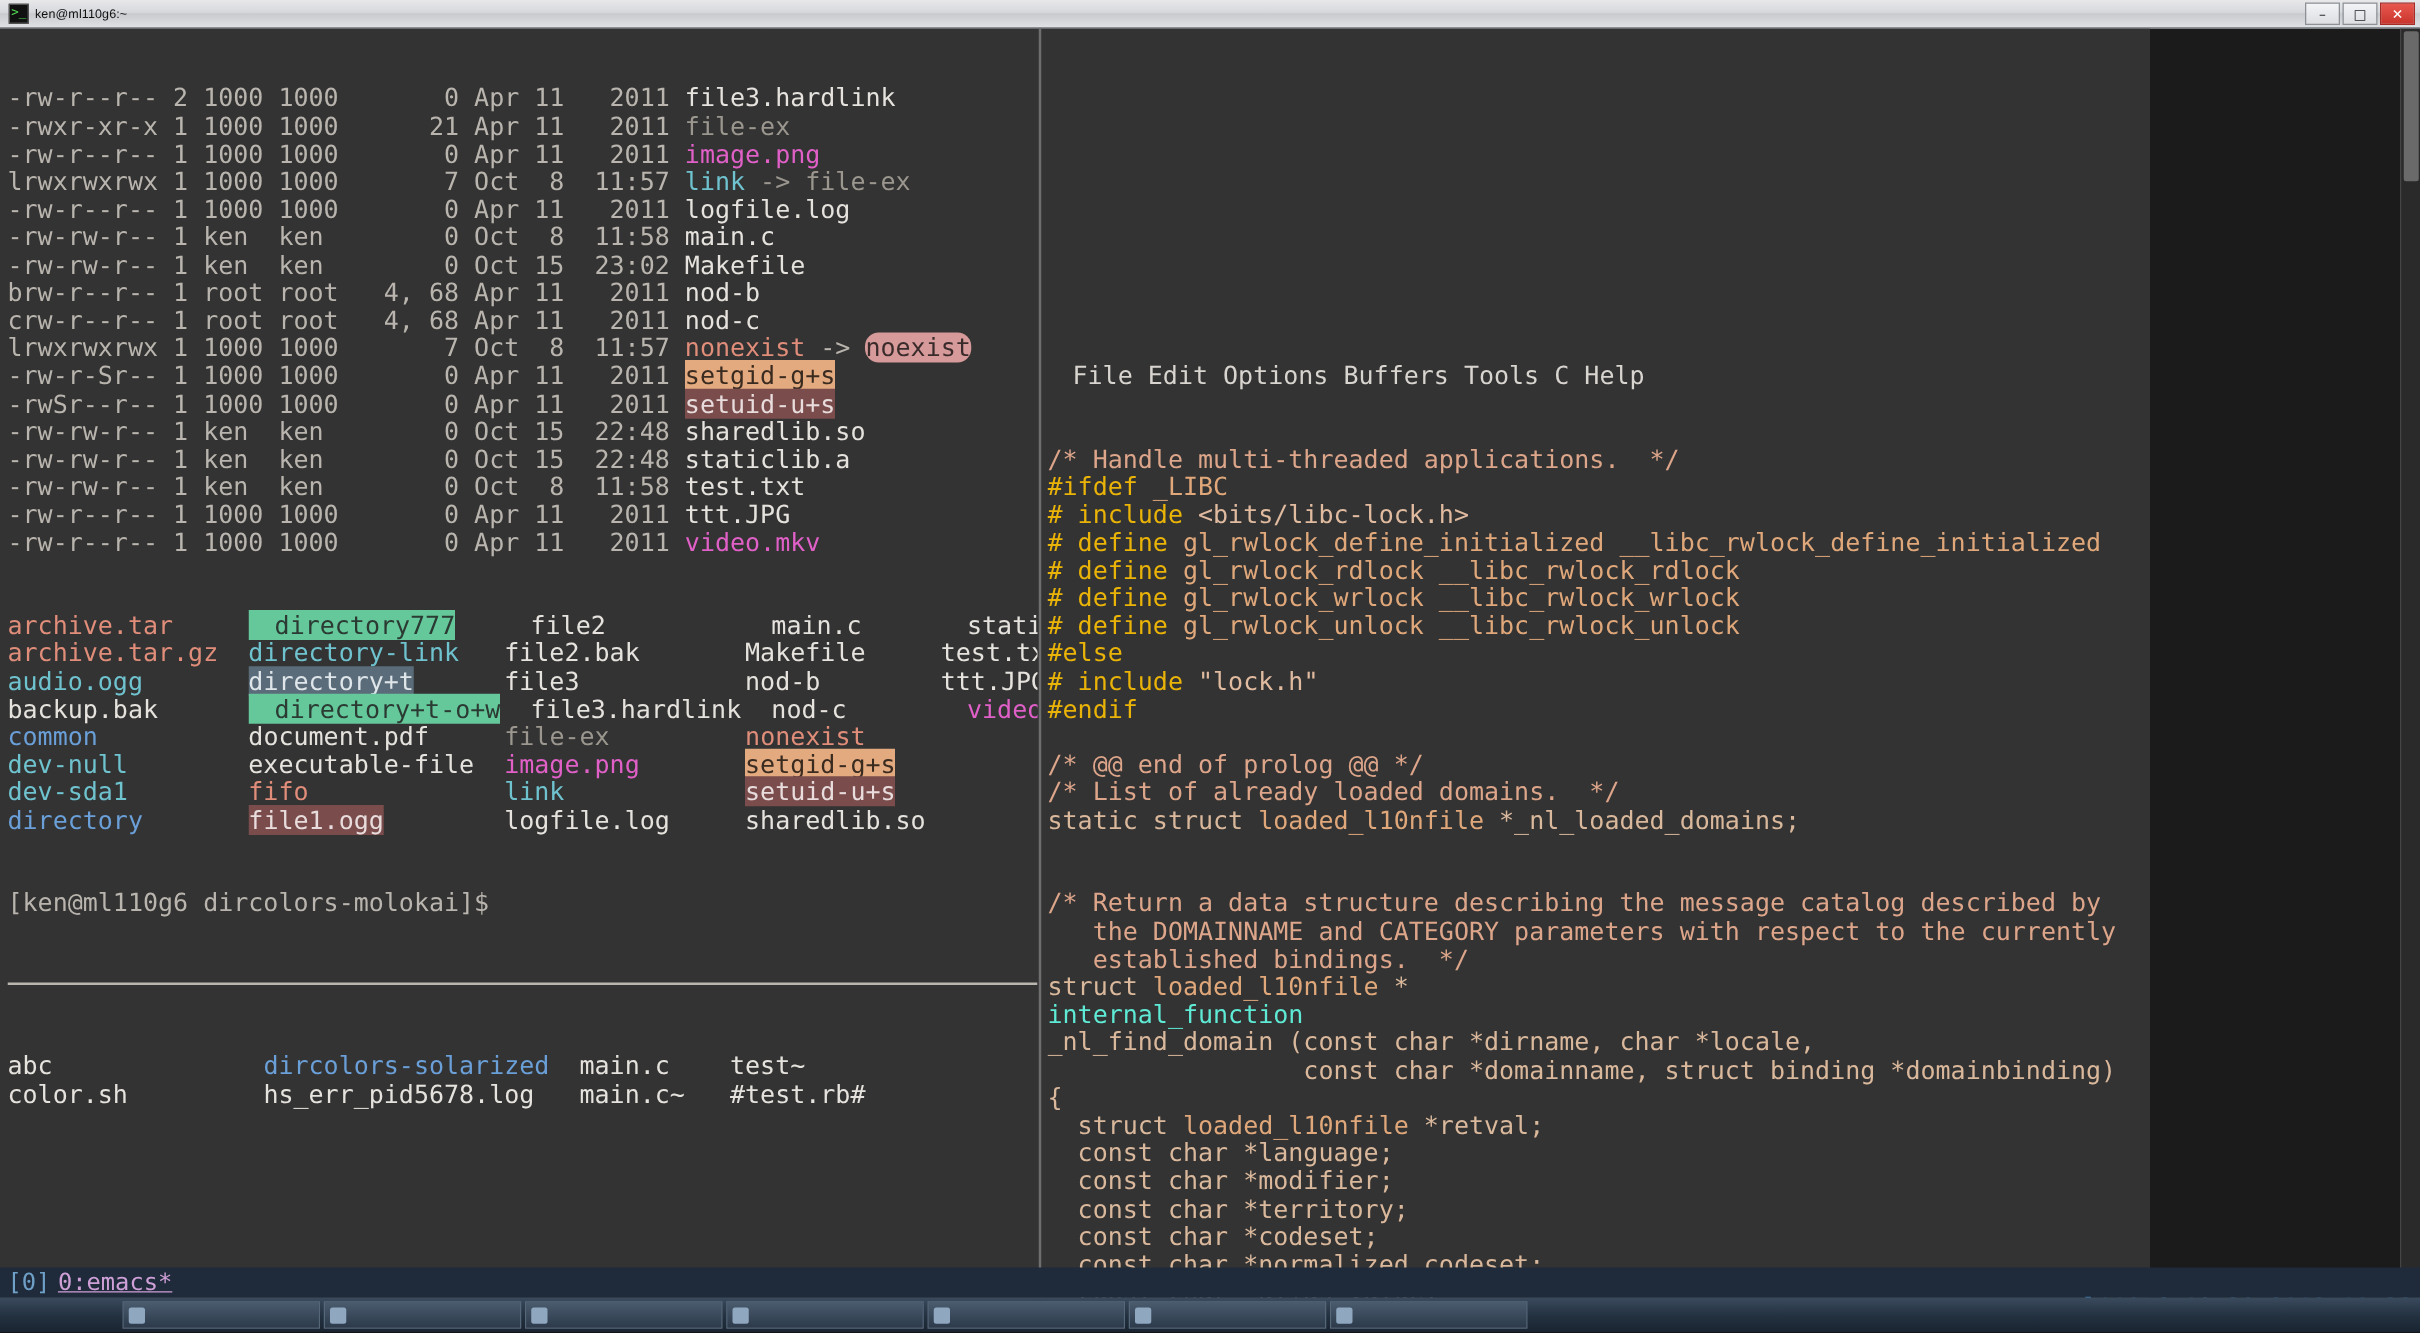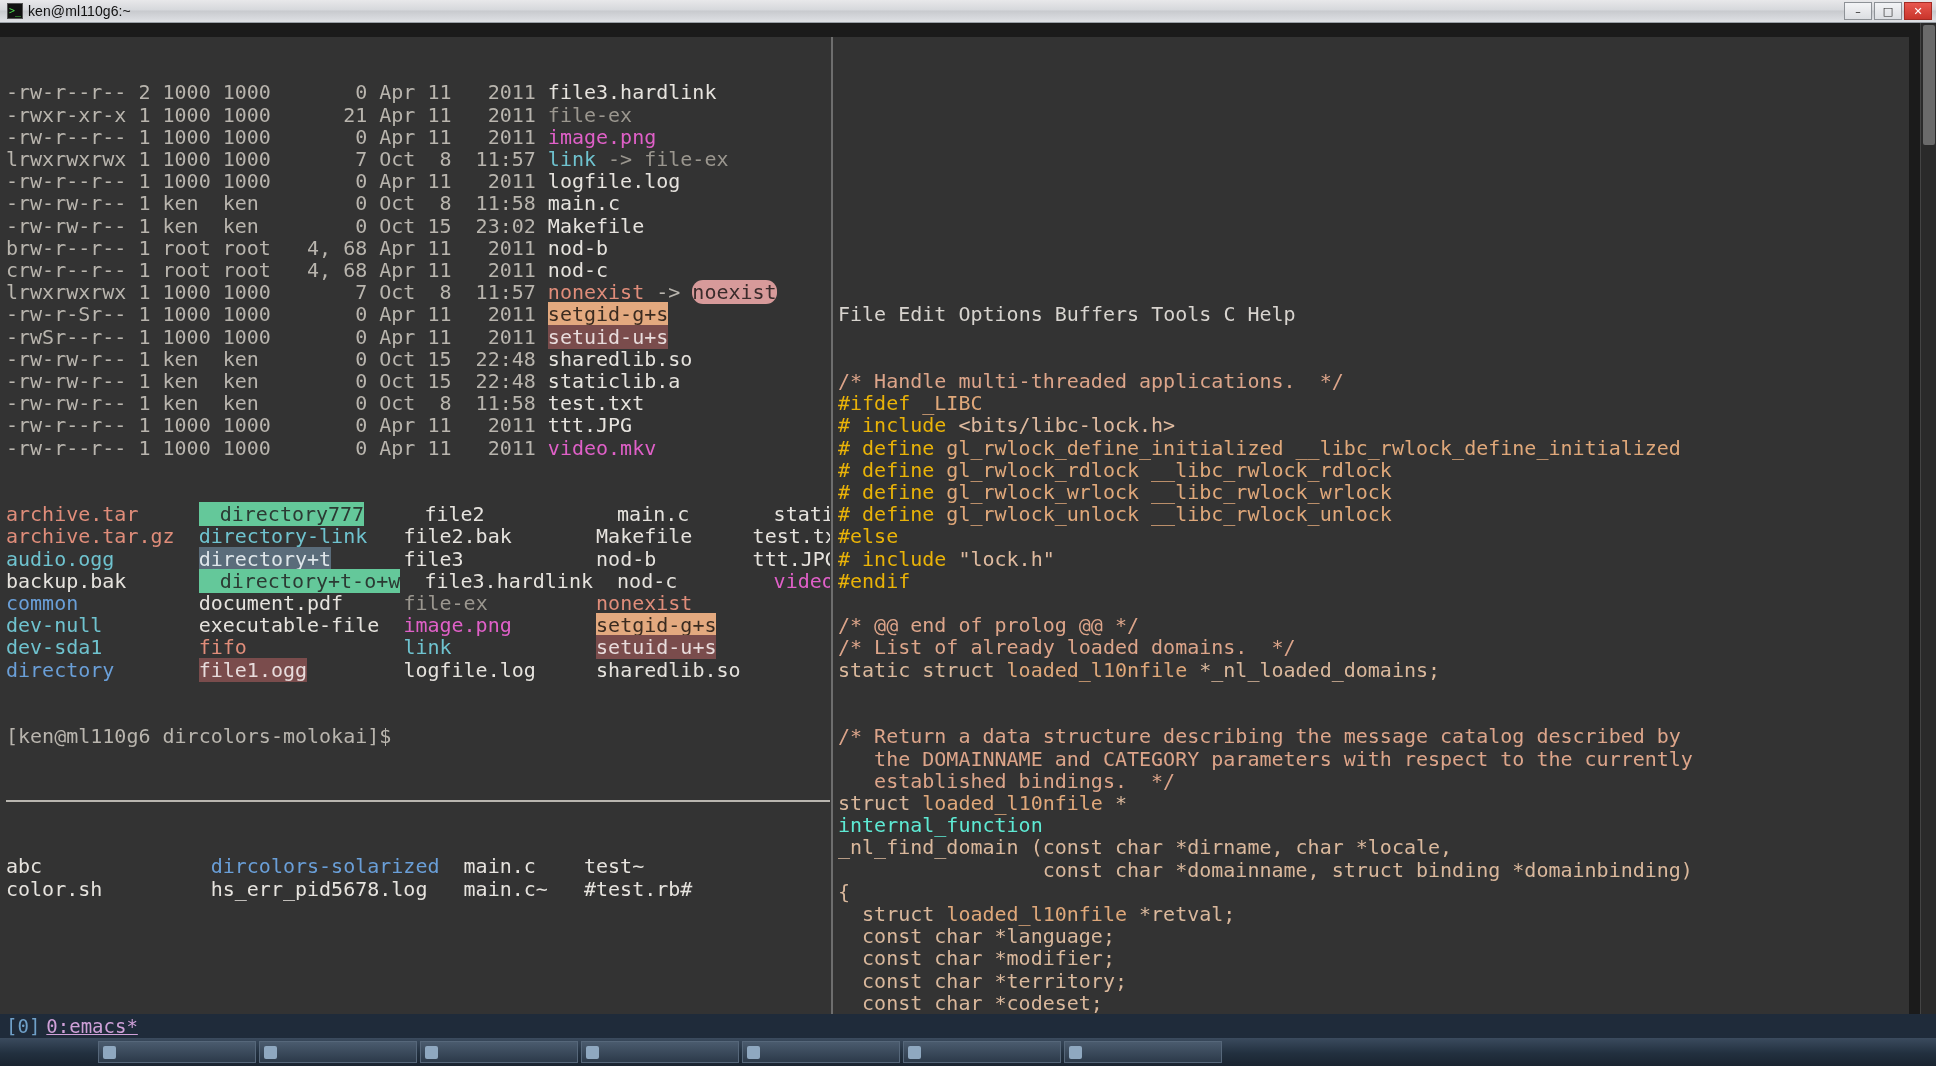--- a/index.html
+++ b/index.html
@@ -28,21 +28,21 @@
   }
   .title-icon {
     width: 16px; height: 16px;
     margin-left: 7px; margin-right: 5px;
     background: #111; border: 1px solid #555;
     display: flex; align-items: center; justify-content: center;
     color: #4fdc4f; font-size: 10px; line-height: 1;
     font-family: "DejaVu Sans Mono", monospace;
   }
   .title-text {
-    font-size: 14px; color: #111; letter-spacing: 0.1px;
+    font-size: 10px; color: #111; letter-spacing: 0.1px;
     white-space: nowrap;
   }
   .win-buttons {
     position: absolute; right: 4px; top: 2px;
     display: flex; gap: 2px;
   }
   .win-btn {
     width: 28px; height: 18px;
     border: 1px solid #8d9196;
     background: linear-gradient(to bottom, #f3f4f6, #dcdee2);
@@ -51,22 +51,22 @@
     font-family: "DejaVu Sans", sans-serif;
   }
   .win-btn.close {
     background: linear-gradient(to bottom, #e8574e, #c9352c);
     color: #fff; border-color: #a52b24;
   }
 
   
   .term {
     position: absolute;
-    top: 37px; left: 0;
-    width: 1909px; height: 1015px;
+    top: 23px; left: 0;
+    width: 1720px; height: 1015px;
     background: #333333;
     color: #d8d4cf;
     font-size: 20px;
     line-height: 22.2px;
     font-family: "DejaVu Sans Mono", "Liberation Mono", monospace;
     overflow: hidden;
     white-space: pre;
   }
   .pane-left {
     position: absolute;
@@ -109,21 +109,21 @@
 
   
   .e-comment { color: #dda58a; }
   .e-pp      { color: #eab308; }
   .e-ppname  { color: #e0a87a; }
   .e-type    { color: #e0a87a; }
   .e-text    { color: #e0bba0; }
   .e-fn      { color: #5eead4; }
   .e-plain   { color: #dab89c; }
 
-  .menubar { color: #d8d4cf; }
+  .menubar { color: #d8d4cf; margin-left: 20px; }
 
   .emacs-wrap { position: relative; }
 
   
   .statusbar {
     position: absolute;
     left: 0; bottom: 28px;
     width: 1936px; height: 24px;
     background: #1f2b3a;
     color: #6fa0c8;

